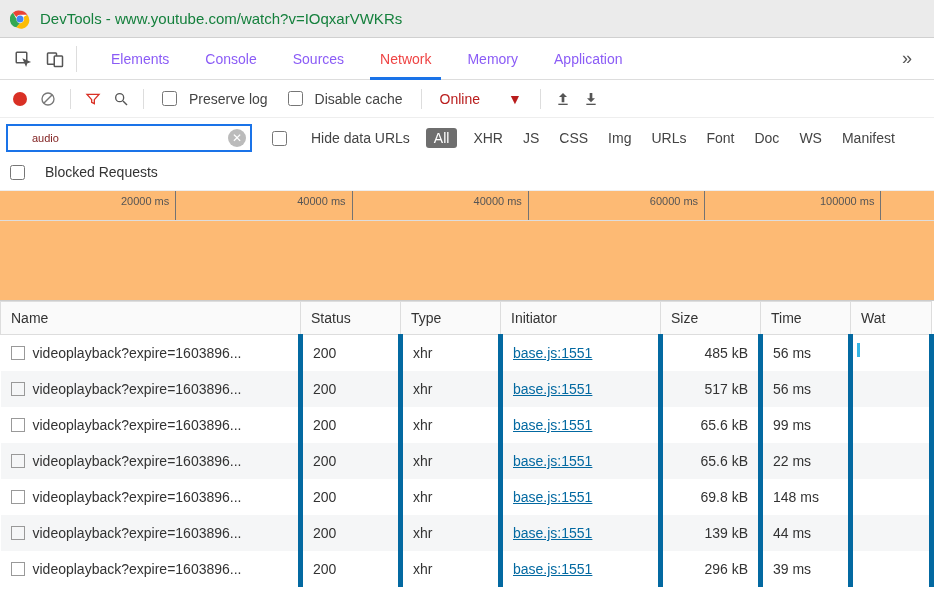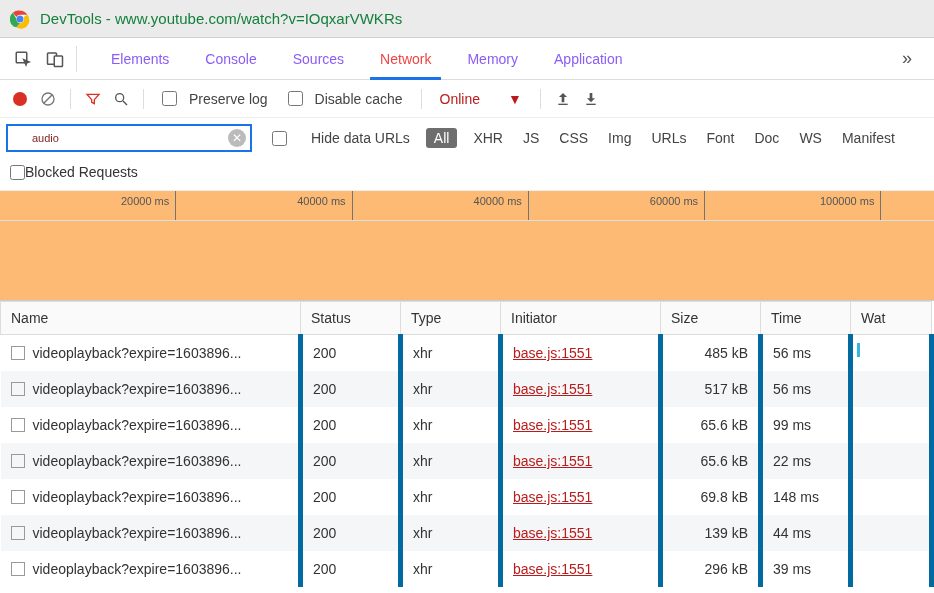--- a/index.html
+++ b/index.html
@@ -33,38 +33,38 @@
 .filter-input-wrap { display:flex; align-items:center; border:2px solid #1a73e8; height:28px; width:246px; padding:0 4px 0 8px; position:relative;}
 .filter-input { border:none; outline:none; font-size:11px; flex:1; color:#7f1d1d;margin-left:16px;}
 .filter-clear { width:18px; height:18px; border-radius:50%; background:#bbb; color:#fff; display:inline-flex; align-items:center; justify-content:center; font-size:12px; cursor:pointer;}
 .hide-urls { display:flex; align-items:center; gap:24px; color:#444; margin-left:10px;}
 .hide-urls input { width:15px; height:15px;}
 .type-filters { display:flex; align-items:center; gap:12px; margin-left:6px;}
 .type-filter { color:#444; cursor:pointer; padding:2px 4px;}
 .type-filter.active { background:#6e6e6e; color:#fff; padding:2px 8px; border-radius:3px;}
 
 
-.blocked-row { display:flex; align-items:center; gap:0; padding:6px 10px 10px; border-bottom:1px solid #eee;}
+.blocked-row { display:flex; align-items:center; gap:20px; padding:6px 10px 10px; border-bottom:1px solid #eee;}
 .blocked-row input { width:15px; height:15px;}
 
 
 .timeline { height:110px; border-bottom:1px solid #ccc; position:relative; background:#fdba74;}
 .timeline-ruler { display:flex; height:30px; border-bottom:1px solid #ddd;}
 .ruler-seg { flex:1; position:relative; border-left:1px solid #737373;}
 .ruler-seg:first-child{border-left:none;}
 .ruler-label { position:absolute; right:6px; top:4px; font-size:11px; color:#555;}
 
 
 .net-table { width:100%; border-collapse:collapse; table-layout:fixed;}
 .net-table th { text-align:left; font-weight:400; color:#333; padding:8px 10px; border:1px solid #ddd; background:#fafafa; font-size:14px;}
 .net-table td { padding:10px 10px; border-right:5px solid #0369a1; font-size:14px; color:#333; white-space:nowrap; overflow:hidden; text-overflow:ellipsis;}
 .net-table tbody tr:nth-child(even){ background:#f5f6f7;}
 .name-cell { display:flex; align-items:center; gap:8px;}
 .name-box { width:14px; height:14px; border:1px solid #999; flex-shrink:0;}
-.initiator { text-decoration:underline; color:#b91c1c; cursor:pointer;}
+.initiator { text-decoration:underline; color:#0369a1; cursor:pointer;}
 .size-cell { text-align:right; padding-right:14px;}
 .time-cell { text-align:left; padding-right:14px;}
 .waterfall-cell { position:relative;}
 .wf-bar { position:absolute; left:4px; top:8px; width:3px; height:14px; background:#33b5e5;}
 
 svg { display:block; }
 </style>
 </head>
 <body>
 

